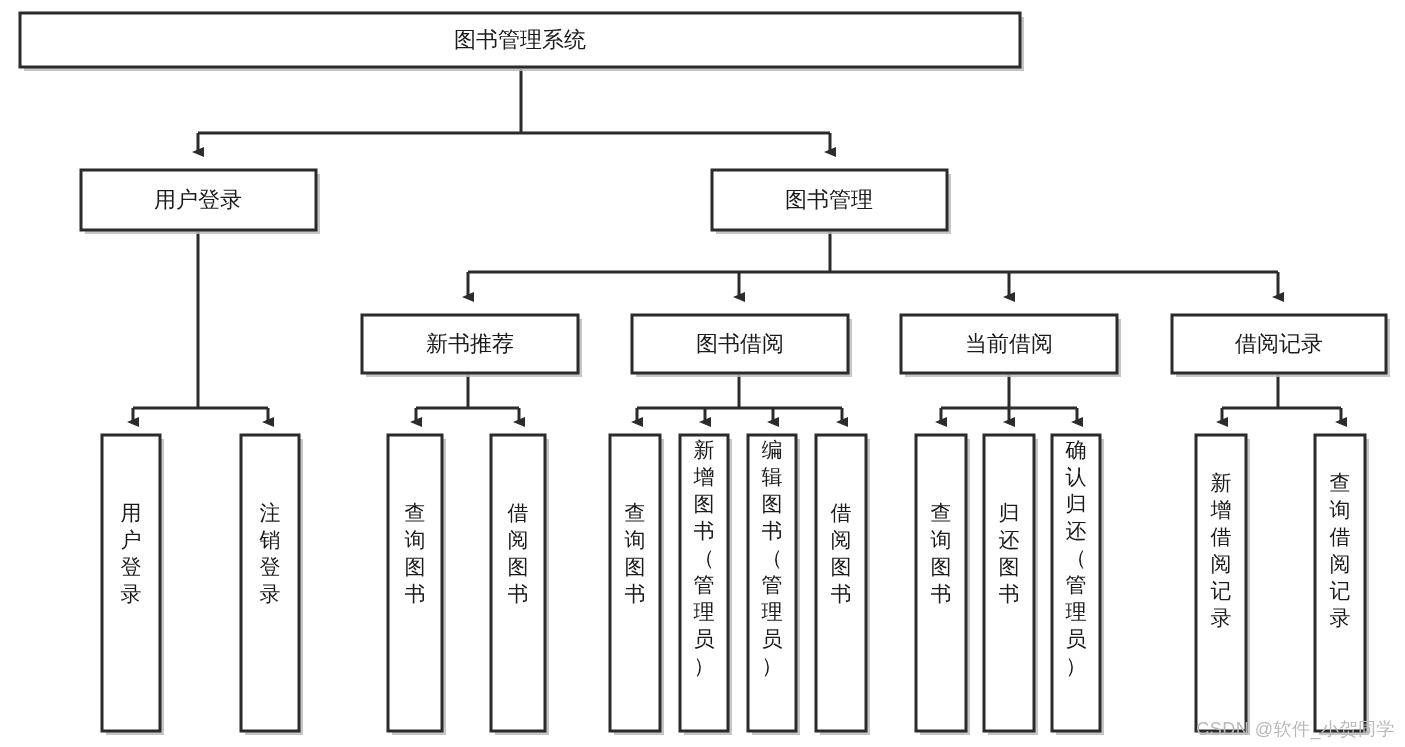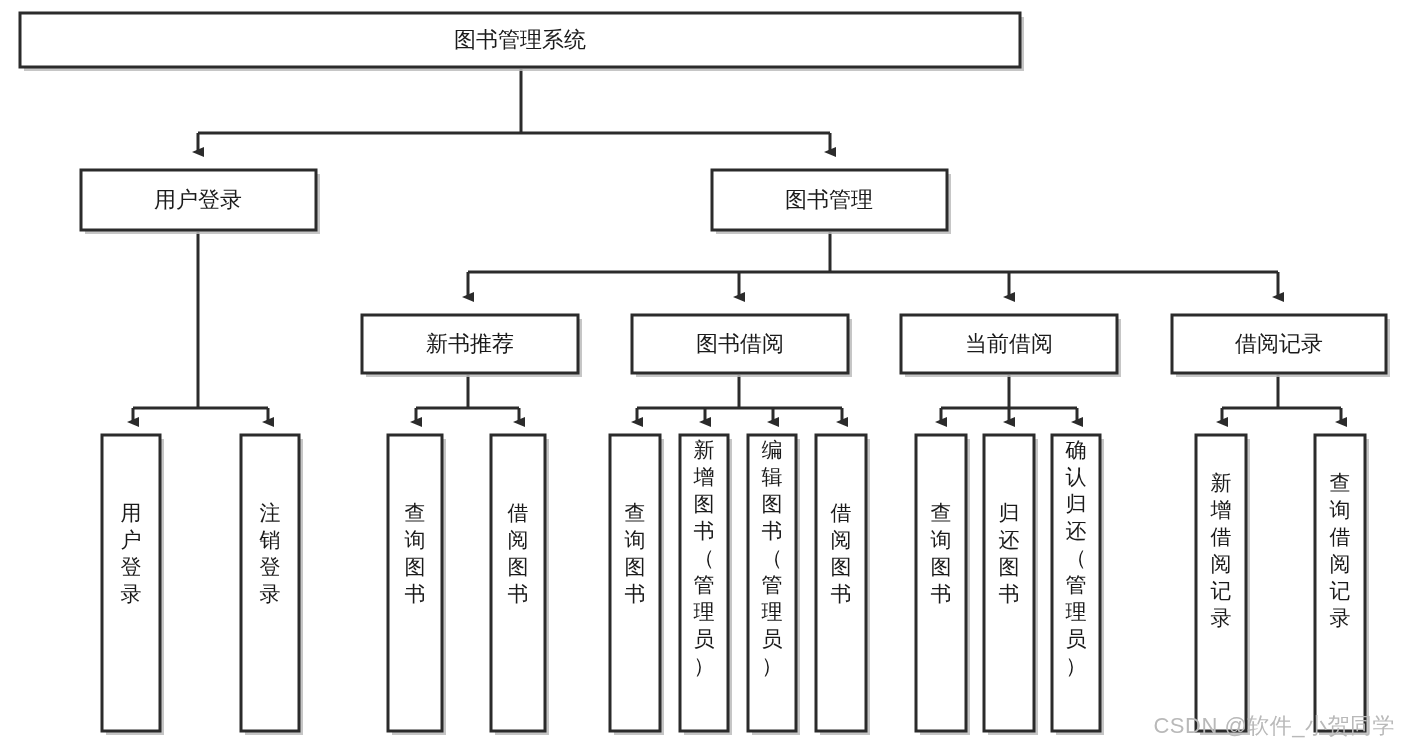--- a/index.html
+++ b/index.html
@@ -55,21 +55,21 @@
     font-family: "Liberation Sans", "DejaVu Sans", sans-serif;
     font-size: 21px;
     fill: #1a1a1a;
     text-anchor: middle;
   }
   .watermark {
     position: absolute;
     right: 10px;
     bottom: 6px;
     font-family: "Liberation Sans", "DejaVu Sans", sans-serif;
-    font-size: 22px;
+    font-size: 18px;
     color: #b9b9b9;
     white-space: nowrap;
     letter-spacing: 0.5px;
     pointer-events: none;
   }
 </style>
 </head>
 <body>
 
 <div id="diagram-root">

